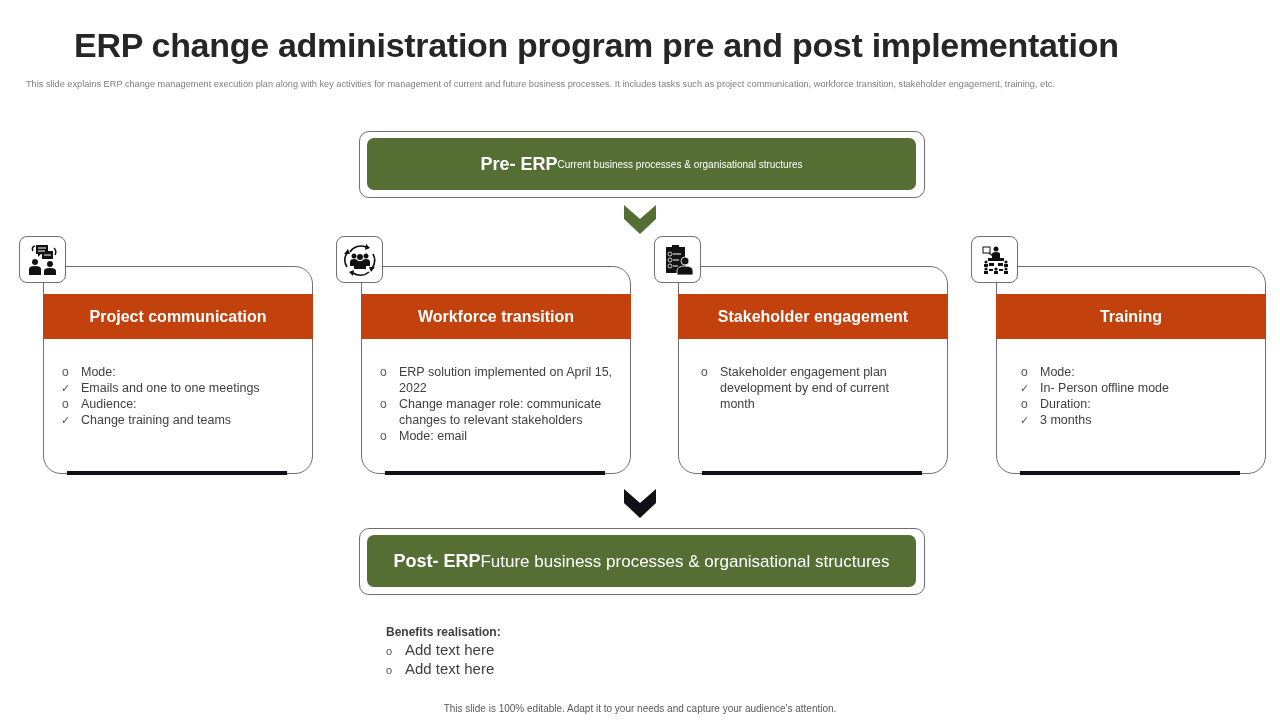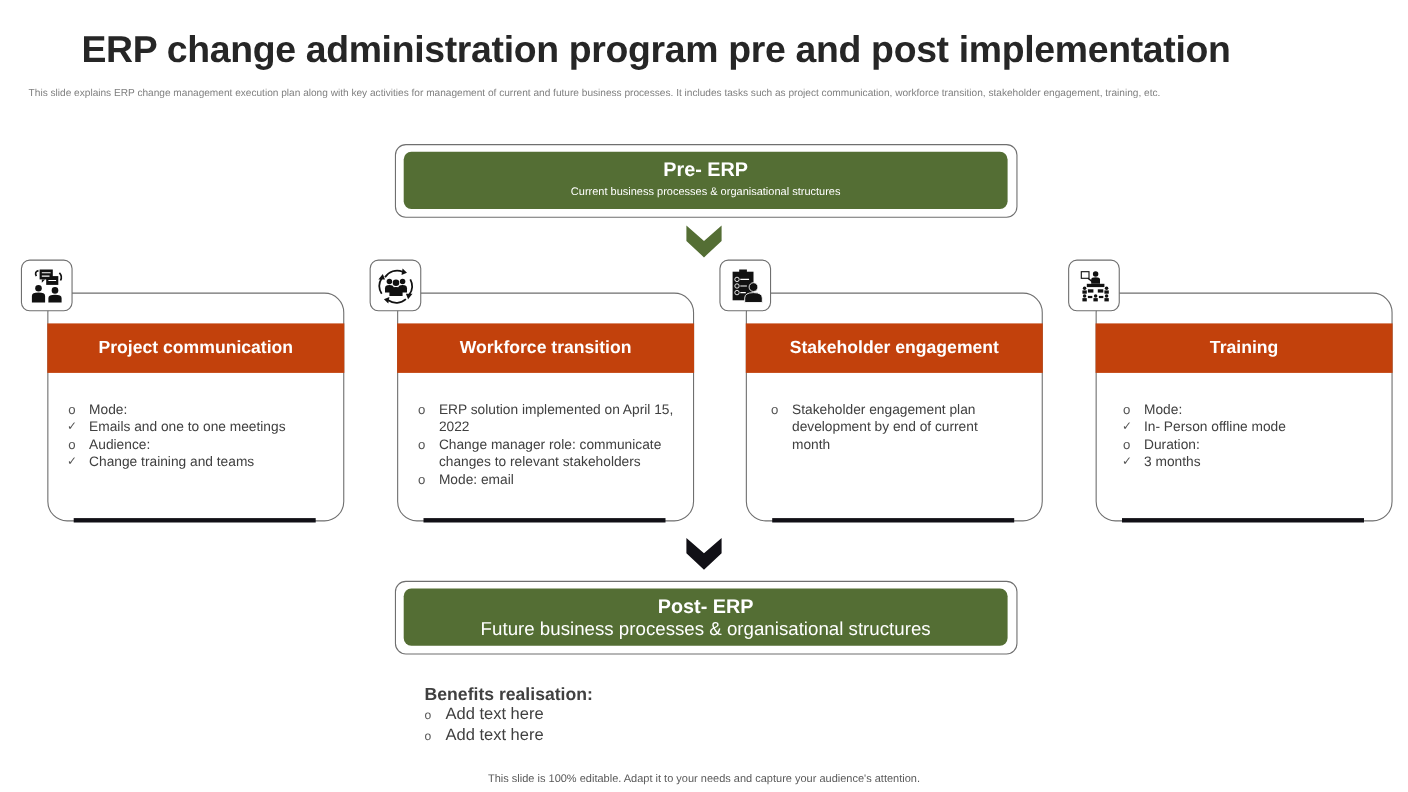--- a/index.html
+++ b/index.html
@@ -17,21 +17,21 @@
     font-size: 9.2px; color: #7f7f7f; white-space: nowrap;
   }
 
   .stage-frame {
     position: absolute; left: 359px; width: 566px; height: 67px;
     border: 1px solid #6f6f6f; border-radius: 10px; background: #fff;
   }
   .stage-inner {
     position: absolute; left: 7px; top: 6px; right: 8px; bottom: 7px;
     background: #546e34; border-radius: 7px;
-    display: flex; flex-direction: column; align-items: center; justify-content: center;
+    display: flex; flex-direction: row; align-items: center; justify-content: center;
     color: #ffffff;
   }
   .stage-heading { font-size: 18px; font-weight: bold; line-height: 21px; }
   .stage-desc { font-size: 10px; line-height: 19px; }
   .stage-frame.post .stage-desc { font-size: 17px; }
 
   .chevron { position: absolute; left: 623px; width: 34px; height: 32px; }
 
   .card {
     position: absolute; top: 266px; width: 270px; height: 208px;
@@ -59,21 +59,21 @@
 
   .icon-box {
     position: absolute; width: 47px; height: 47px; top: 236px;
     border: 1px solid #6f6f6f; border-radius: 8px; background: #fff;
     display: flex; align-items: center; justify-content: center;
   }
 
   .benefits {
     position: absolute; left: 386px; top: 623px; font-size: 15px; color: #404040;
   }
-  .benefits-title { font-weight: bold; font-size: 16px; line-height: 18px; }
+  .benefits-title { font-weight: bold; font-size: 12px; line-height: 18px; }
   .benefits .bullet-row { line-height: 18px; }
   .benefits .bullet-mark { width: 19px; flex: 0 0 19px; font-size: 11px; padding-top: 1px; }
 
   .footer {
     position: absolute; left: 0; right: 0; top: 703px; text-align: center;
     font-size: 10px; color: #595959;
   }
 </style>
 </head>
 <body>

